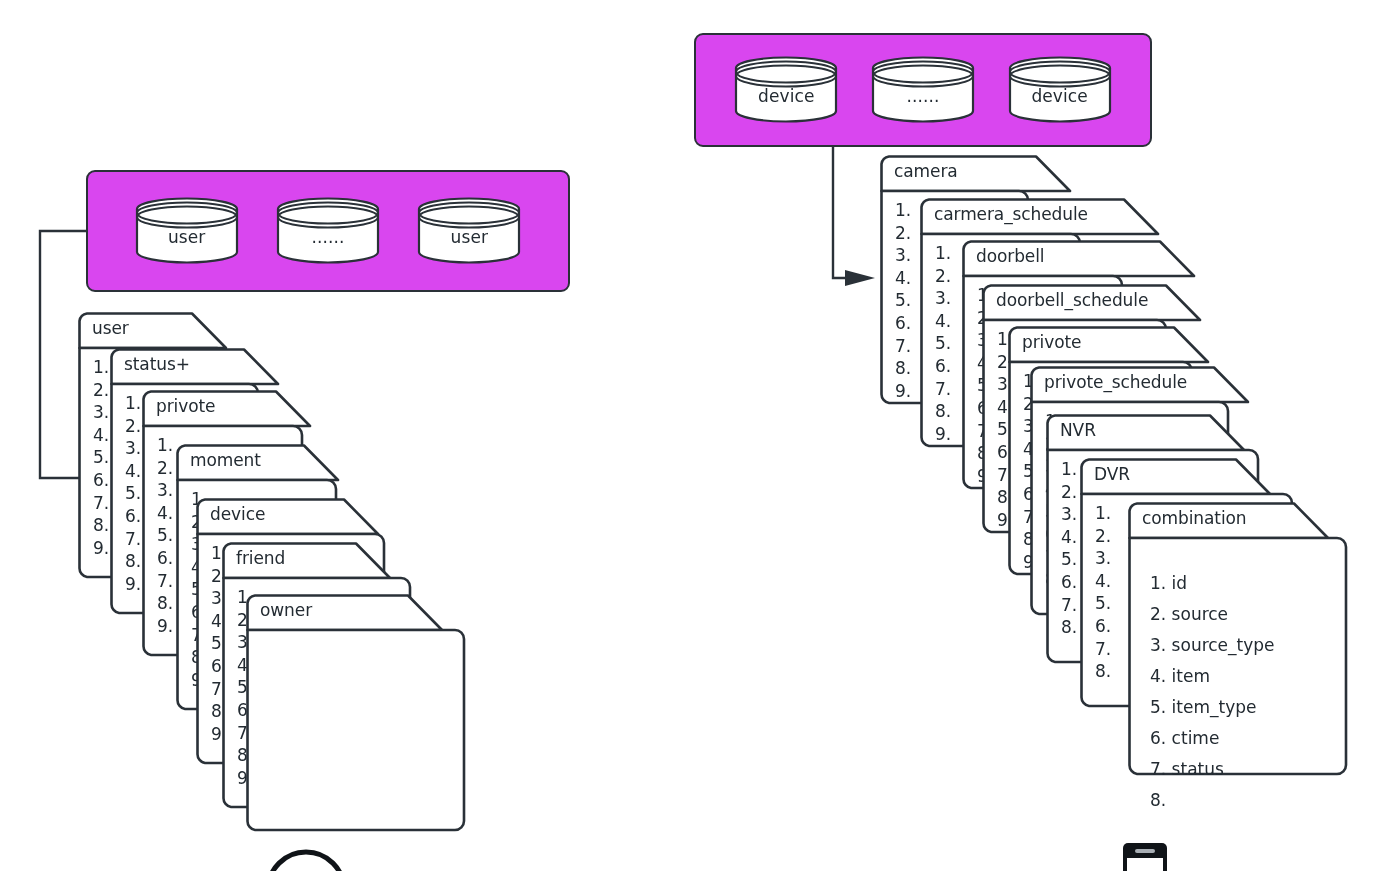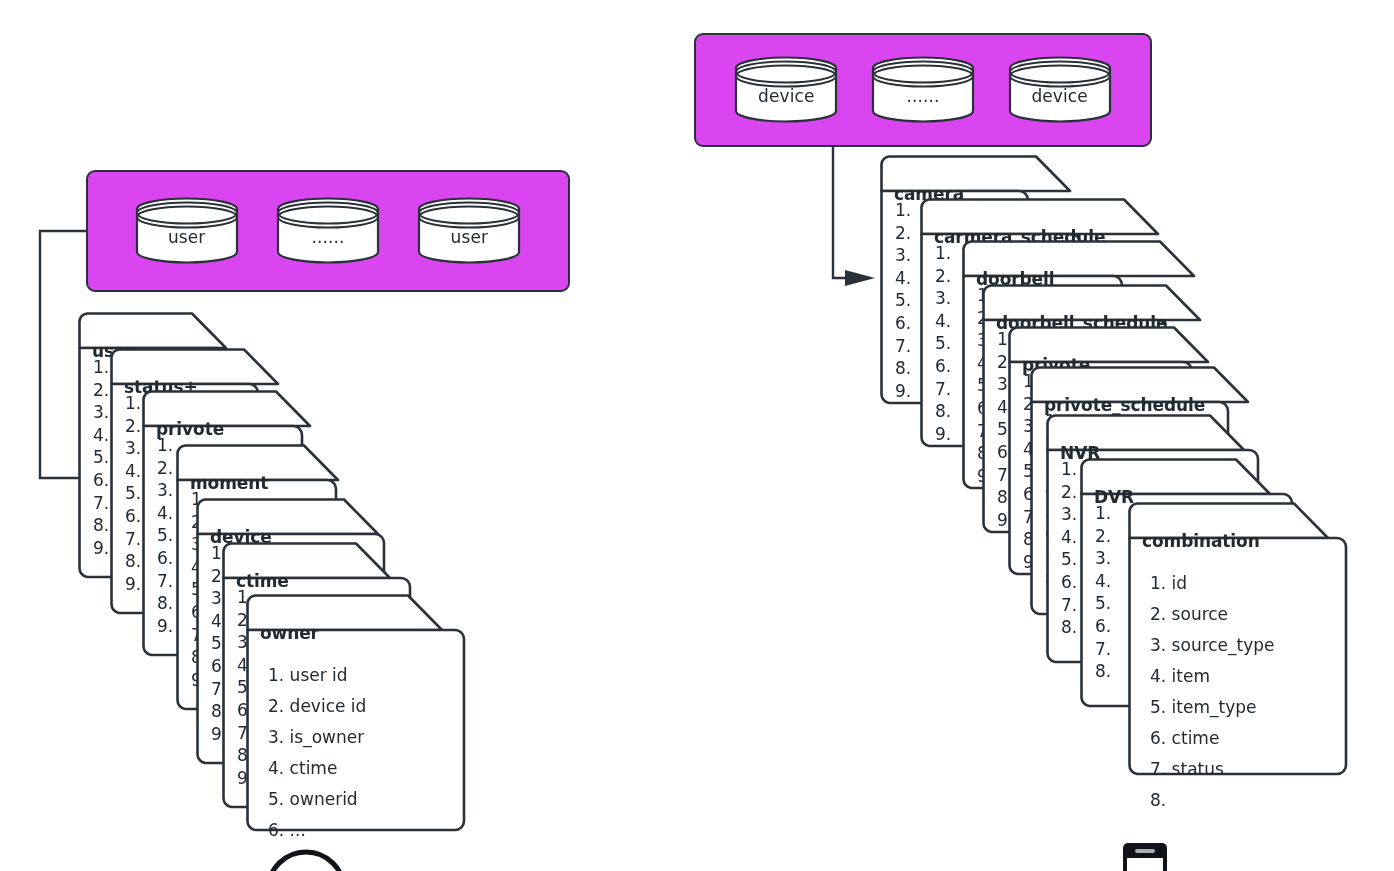--- a/index.html
+++ b/index.html
@@ -59,25 +59,24 @@
   .card svg {
     position: absolute;
     left: 0; top: 0;
     overflow: visible;
   }
   .card-title {
     position: absolute;
     left: 14px;
     top: 6px;
     font-size: 17px;
-    font-weight: bold;
+    font-weight: normal;
     color: #232b32;
     white-space: nowrap;
     letter-spacing: -.1px;
-    margin-top: 23px;
   }
   .card-list {
     position: absolute;
     left: 15px;
     top: 44px;
     font-size: 17px;
     line-height: 22.6px;
     color: #232b32;
     white-space: nowrap;
   }
@@ -268,47 +267,39 @@
           <div>7.</div>
           <div>8.</div>
           <div>9.</div>
         </div>
       </div>
       <div class="card" style="left: 222px; top: 542px; width: 188px; height: 265px; z-index: 15;">
         <svg width="194" height="271" viewBox="0 0 194 271">
           <path d="M 9 1.5 L 134 1.5 L 168 36 L 1.5 36 L 1.5 9 A 9 9 0 0 1 9 1.5 Z" fill="#ffffff" stroke="#2a3138" stroke-width="2.6" stroke-linejoin="round"></path>
           <path d="M 1.5 36 L 179 36 A 9 9 0 0 1 188 45 L 188 256 A 9 9 0 0 1 179 265 L 9 265 A 9 9 0 0 1 1.5 256 Z" fill="#ffffff" stroke="#2a3138" stroke-width="2.6" stroke-linejoin="round"></path>
         </svg>
-        <div class="card-title">ctime</div>
+        <div class="card-title">friend</div>
         <div class="card-list">
           <div>1.</div>
           <div>2.</div>
           <div>3.</div>
           <div>4.</div>
           <div>5.</div>
           <div>6.</div>
           <div>7.</div>
           <div>8.</div>
           <div>9.</div>
         </div>
       </div>
       <div class="card" style="left: 246px; top: 594px; width: 218px; height: 236px; z-index: 16; padding-left: 16px;">
         <svg width="224" height="242" viewBox="0 0 224 242">
           <path d="M 9 1.5 L 162 1.5 L 196 36 L 1.5 36 L 1.5 9 A 9 9 0 0 1 9 1.5 Z" fill="#ffffff" stroke="#2a3138" stroke-width="2.6" stroke-linejoin="round"></path>
           <path d="M 1.5 36 L 209 36 A 9 9 0 0 1 218 45 L 218 227 A 9 9 0 0 1 209 236 L 9 236 A 9 9 0 0 1 1.5 227 Z" fill="#ffffff" stroke="#2a3138" stroke-width="2.6" stroke-linejoin="round"></path>
         </svg>
         <div class="card-title">owner</div>
-        <div class="card-list detail">
-          <div>1. user id</div>
-          <div>2. device id</div>
-          <div>3. is_owner</div>
-          <div>4. ctime</div>
-          <div>5. ownerid</div>
-          <div>6. ...</div>
-        </div>
       </div>
     </div>
 
   <div id="device-stack">
       <div class="card" style="left: 880px; top: 155px; width: 148px; height: 248px; z-index: 10;">
         <svg width="154" height="254" viewBox="0 0 154 254">
           <path d="M 9 1.5 L 156 1.5 L 190 36 L 1.5 36 L 1.5 9 A 9 9 0 0 1 9 1.5 Z" fill="#ffffff" stroke="#2a3138" stroke-width="2.6" stroke-linejoin="round"></path>
           <path d="M 1.5 36 L 139 36 A 9 9 0 0 1 148 45 L 148 239 A 9 9 0 0 1 139 248 L 9 248 A 9 9 0 0 1 1.5 239 Z" fill="#ffffff" stroke="#2a3138" stroke-width="2.6" stroke-linejoin="round"></path>
         </svg>
         <div class="card-title">camera</div>

